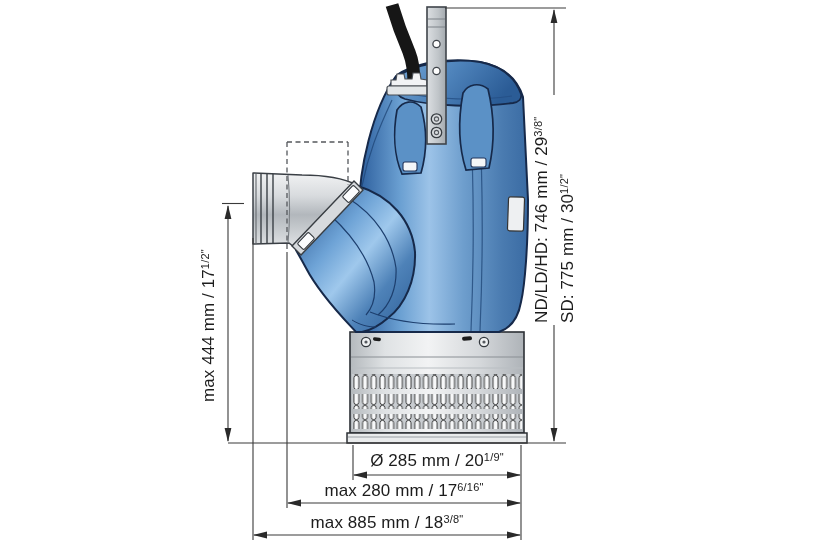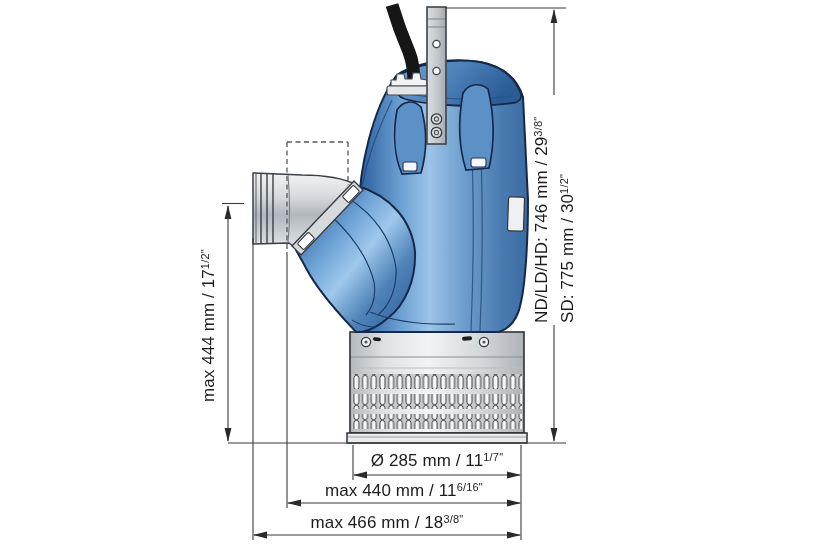--- a/index.html
+++ b/index.html
@@ -198,19 +198,19 @@
     </g>
   </g>
 </svg>
 
   <div class="lbl vert" style="left:199px; top:402px;"><span>max 444 mm / 17</span><span class="fr"><span>1/2</span><span>"</span></span></div>
 
   <div class="lbl vert" style="left:532px; top:323px;"><span>ND/LD/HD: 746 mm / 29</span><span class="fr"><span>3/8</span><span>"</span></span></div>
 
   <div class="lbl vert" style="left:558px; top:323px;"><span>SD: 775 mm / 30</span><span class="fr"><span>1/2</span><span>"</span></span></div>
 
-  <div class="lbl center" style="left:353px; top:451px; width:168px;"><span>Ø 285 mm / 11</span><span class="fr"><span>1/7</span><span>"</span></span></div>
-
-  <div class="lbl center" style="left:287px; top:481px; width:234px;"><span>max 440 mm / 11</span><span class="fr"><span>6/16</span><span>"</span></span></div>
-
-  <div class="lbl center" style="left:253px; top:513px; width:268px;"><span>max 466 mm / 18</span><span class="fr"><span>3/8</span><span>"</span></span></div>
+  <div class="lbl center" style="left:353px; top:451px; width:168px;"><span>Ø 285 mm / 20</span><span class="fr"><span>1/9</span><span>"</span></span></div>
+
+  <div class="lbl center" style="left:287px; top:481px; width:234px;"><span>max 280 mm / 17</span><span class="fr"><span>6/16</span><span>"</span></span></div>
+
+  <div class="lbl center" style="left:253px; top:513px; width:268px;"><span>max 885 mm / 18</span><span class="fr"><span>3/8</span><span>"</span></span></div>
 
 </div>
 
 </body></html>

